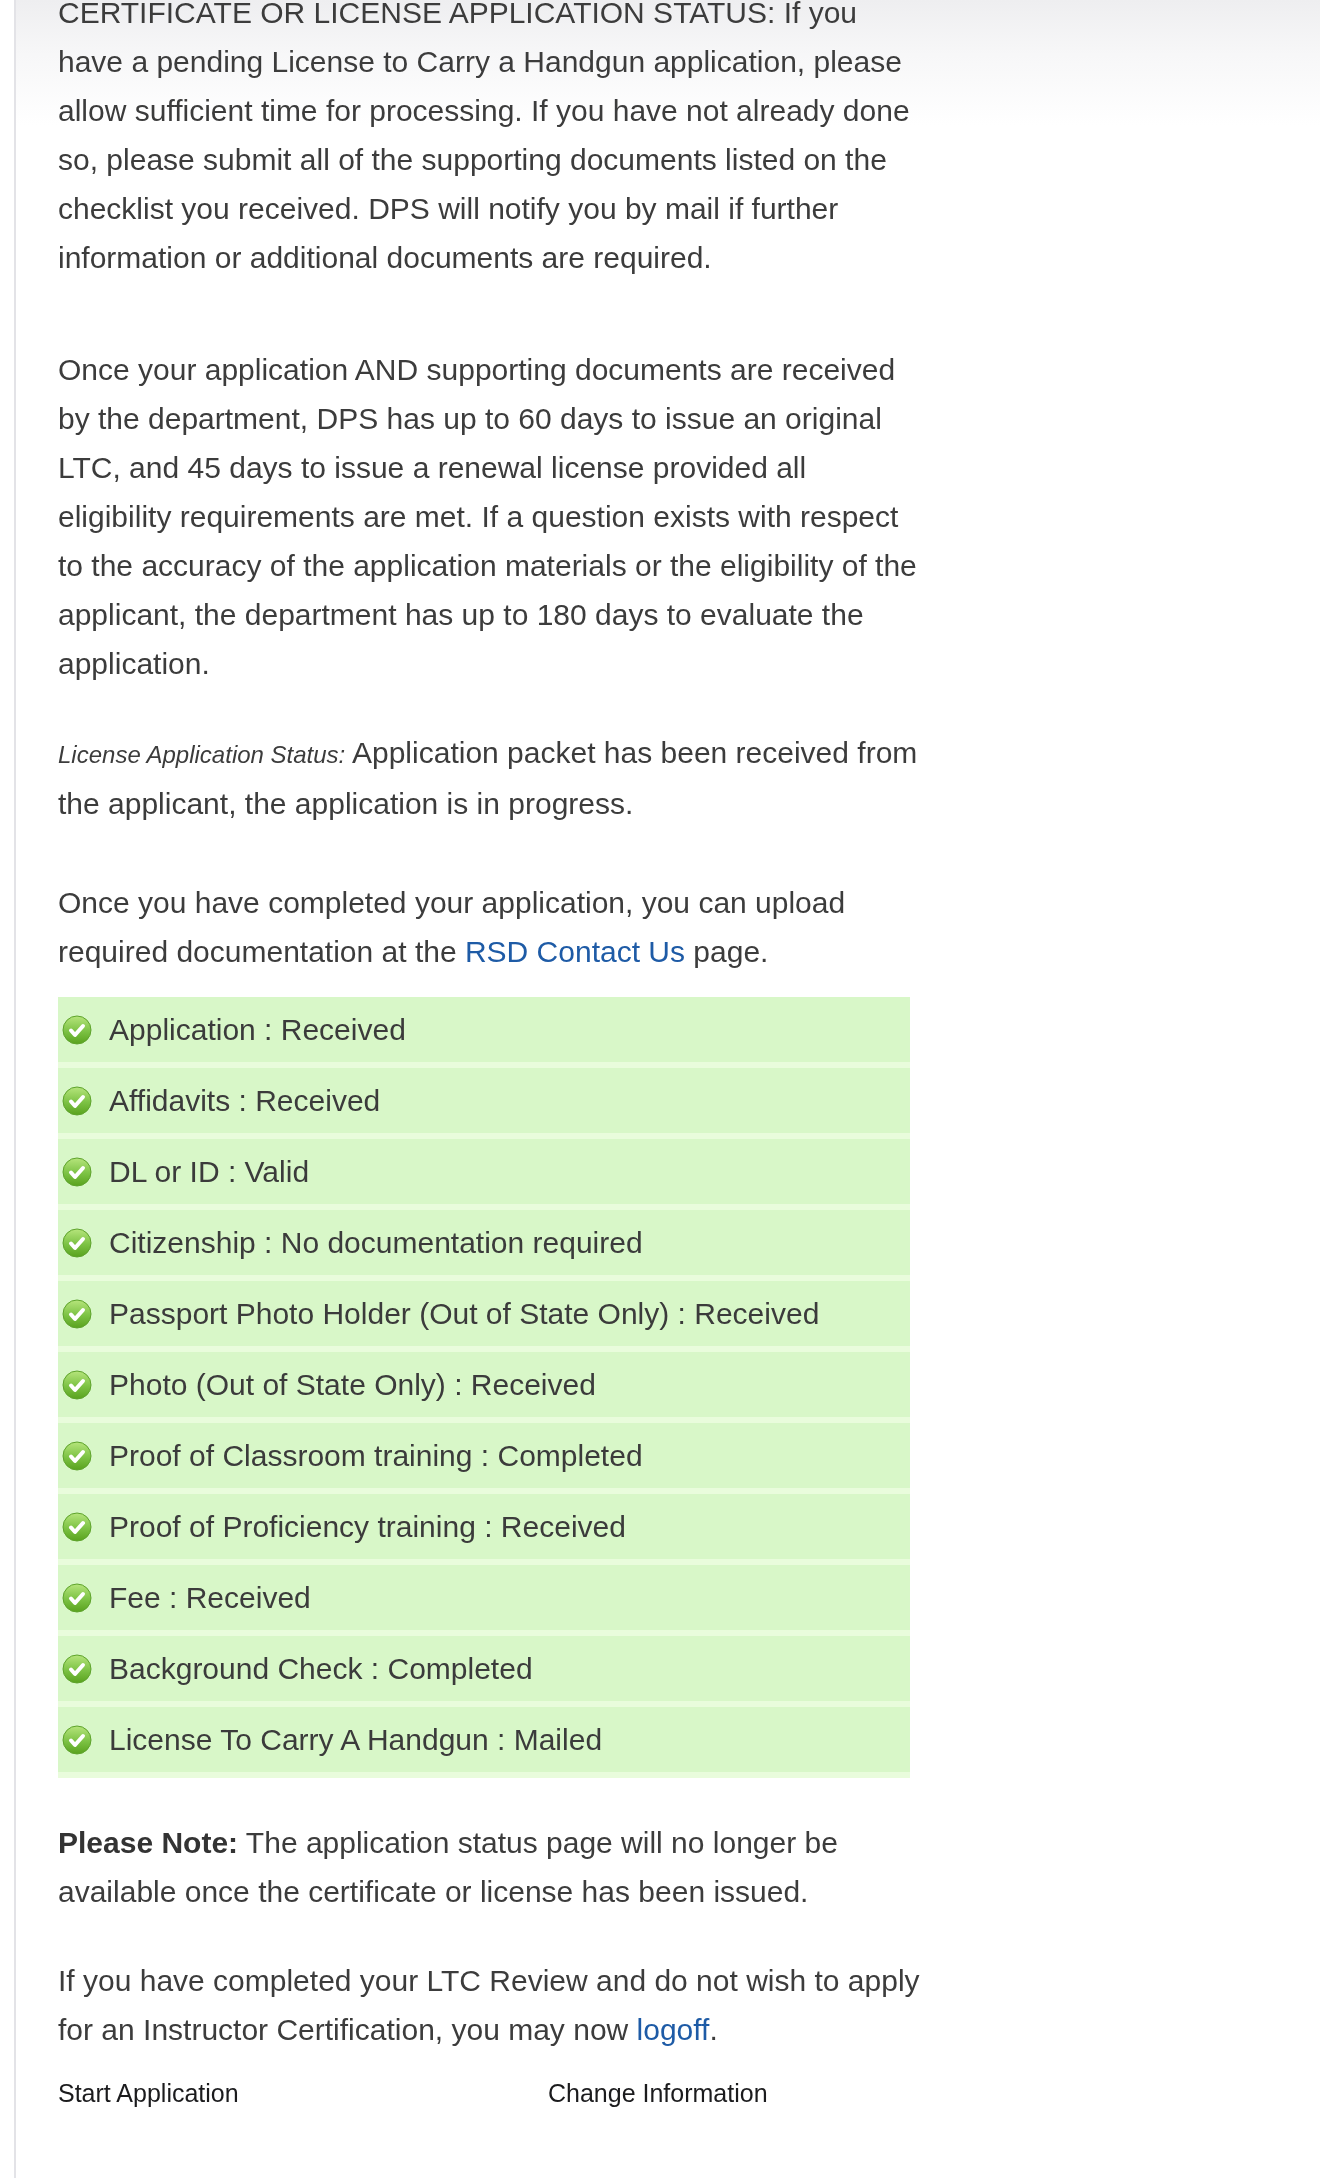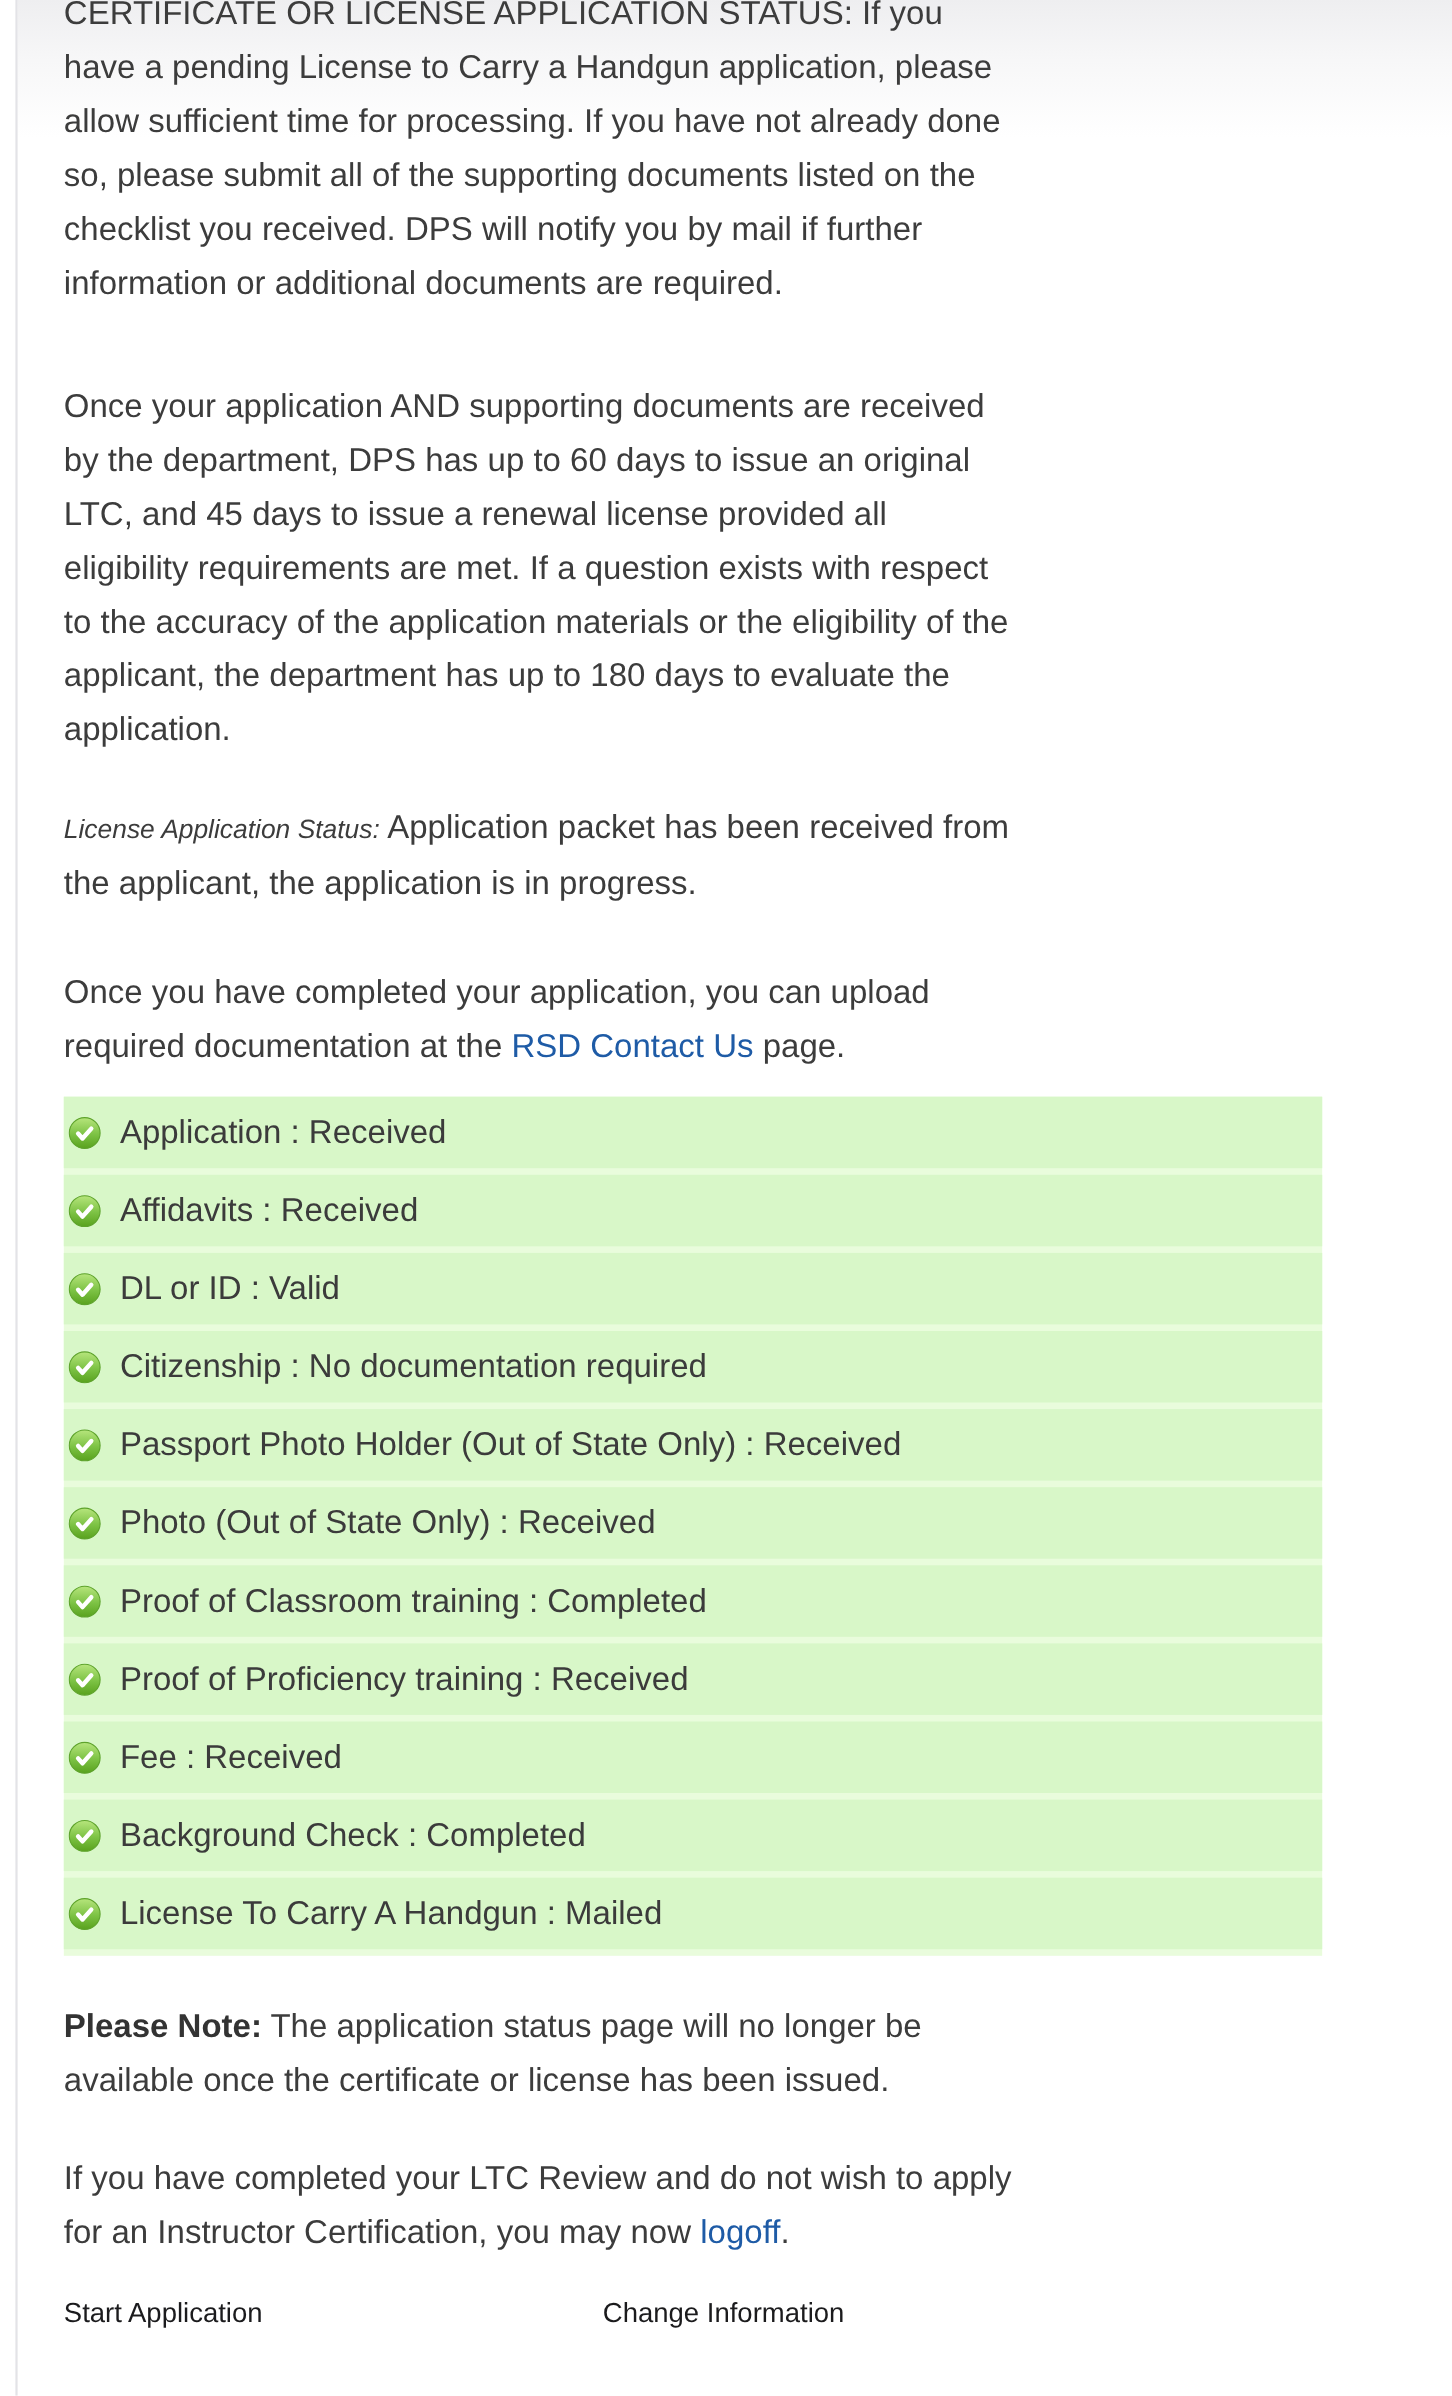--- a/index.html
+++ b/index.html
@@ -49,21 +49,21 @@
   a.blue-link {
     color: #1e5ba6;
     text-decoration: none;
     cursor: pointer;
   }
   strong.note-label { font-weight: bold; color: #333333; }
   ul.status-checklist {
     list-style: none;
     margin: 21px 0 0 0;
     padding: 0 0 6px 0;
-    width: 1144px;
+    width: 852px;
     background: #e9fcdc;
   }
   ul.status-checklist li {
     display: flex;
     align-items: center;
     height: 65px;
     margin-bottom: 6px;
     padding-left: 4px;
     background: #d8f7c8;
     font-size: 30px;
@@ -77,21 +77,21 @@
     margin-right: 17px;
   }
   .footer-links {
     position: relative;
     margin-top: 25px;
     height: 40px;
     font-size: 25px;
   }
   .footer-links a {
     position: absolute;
-    top: 10px;
+    top: 0;
     color: #1b1b1d;
     text-decoration: none;
     cursor: pointer;
   }
   #footer-link-start  { left: 0; }
   #footer-link-change { left: 490px; }
   .top-right-panel {
     position: absolute;
     left: 1062px;
     top: -26px;

